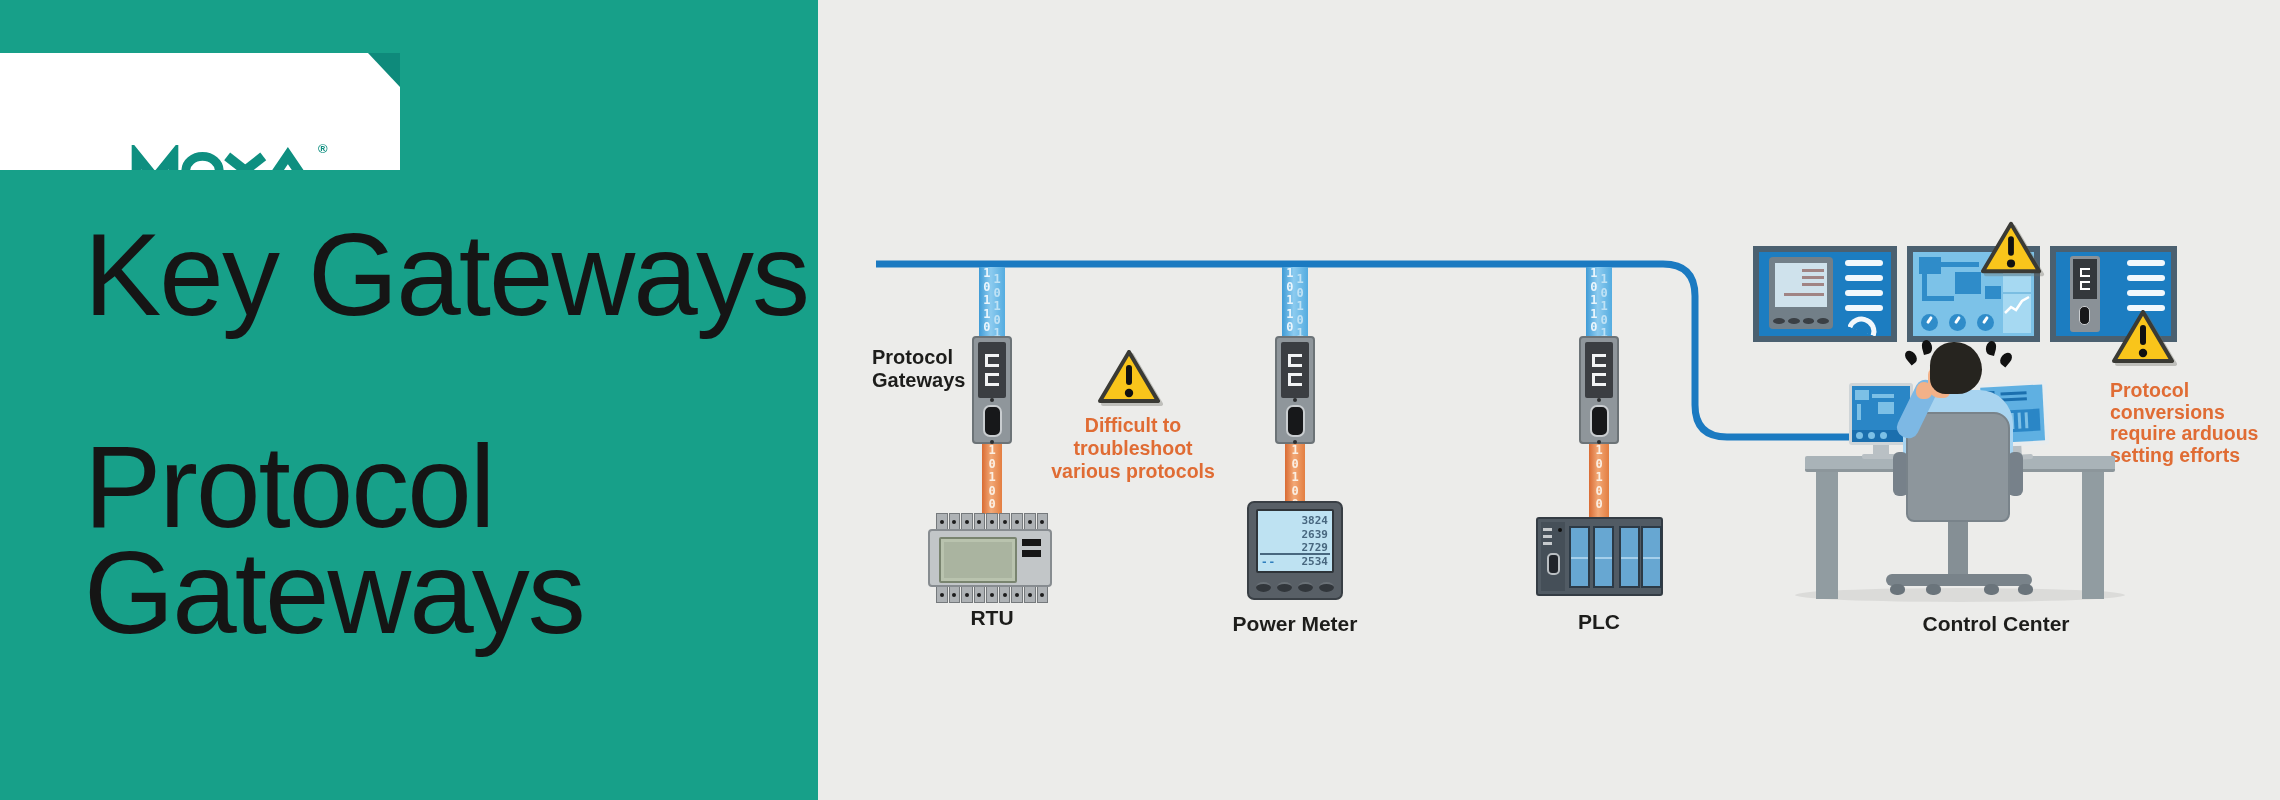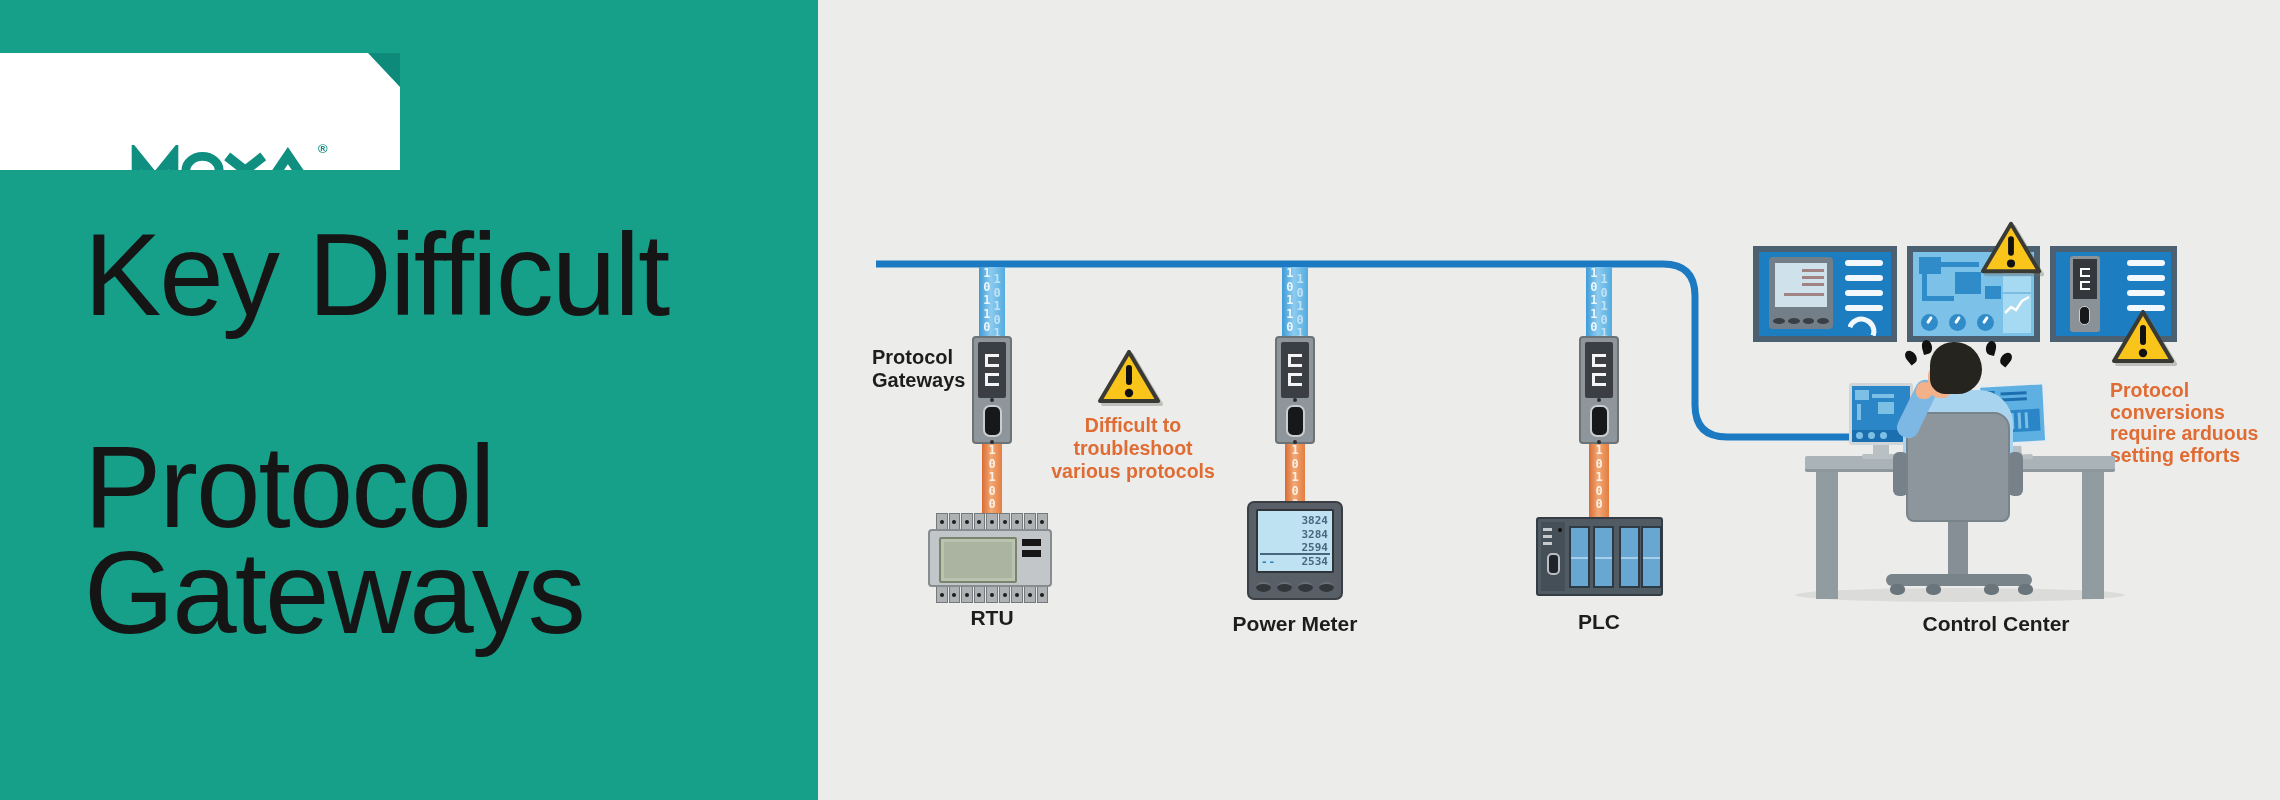--- a/index.html
+++ b/index.html
@@ -156,21 +156,21 @@
           <path d="M7,46 V12 L28,38 L49,12 V46"></path>
           <ellipse cx="82" cy="29" rx="19" ry="16" stroke-width="10"></ellipse>
           <path d="M110,13 L151,45"></path>
           <path d="M151,13 L110,45"></path>
           <path d="M156,46 L179,12 L202,46"></path>
         </g>
       </svg>
       <span class="reg-mark">®</span>
     </div>
     <div class="logo-fold"></div>
-    <h1 class="title"><span>Key Difficult</span><br><br><span>Protocol</span><br><span>Gateways</span></h1>
+    <h1 class="title"><span>Key Gateways</span><br><br><span>Protocol</span><br><span>Gateways</span></h1>
   </section>
 
   <section class="diagram-panel"></section>
 
   <svg class="busline" width="2280" height="800">
     <path d="M876,264 H1663 Q1695,264 1695,296 V405 Q1695,437 1727,437 H1858" stroke="#1B7AC1" stroke-width="7" fill="none"></path>
   </svg>
 
   <div class="cable-blue" style="left:979px;top:267px;height:69px;">
     <span class="digits dA">1
@@ -260,21 +260,21 @@
   </div>
   <div class="cable-orange" style="left:1285px;top:444px;height:58px;">
     <span class="digits dO">1
 0
 1
 0
 0</span>
   </div>
   <div class="pmeter">
     <div class="pm-screen">
-      <div class="pm-rows"><span>3824</span><br><span>3284</span><br><span>2594</span><br><span>2534</span></div>
+      <div class="pm-rows"><span>3824</span><br><span>2639</span><br><span>2729</span><br><span>2534</span></div>
       <div class="pm-div"></div>
       <span class="pm-dash">--</span>
     </div>
     <div class="pm-btns">
       <i></i>
         <i></i>
         <i></i>
         <i></i>
       </div>
   </div>

